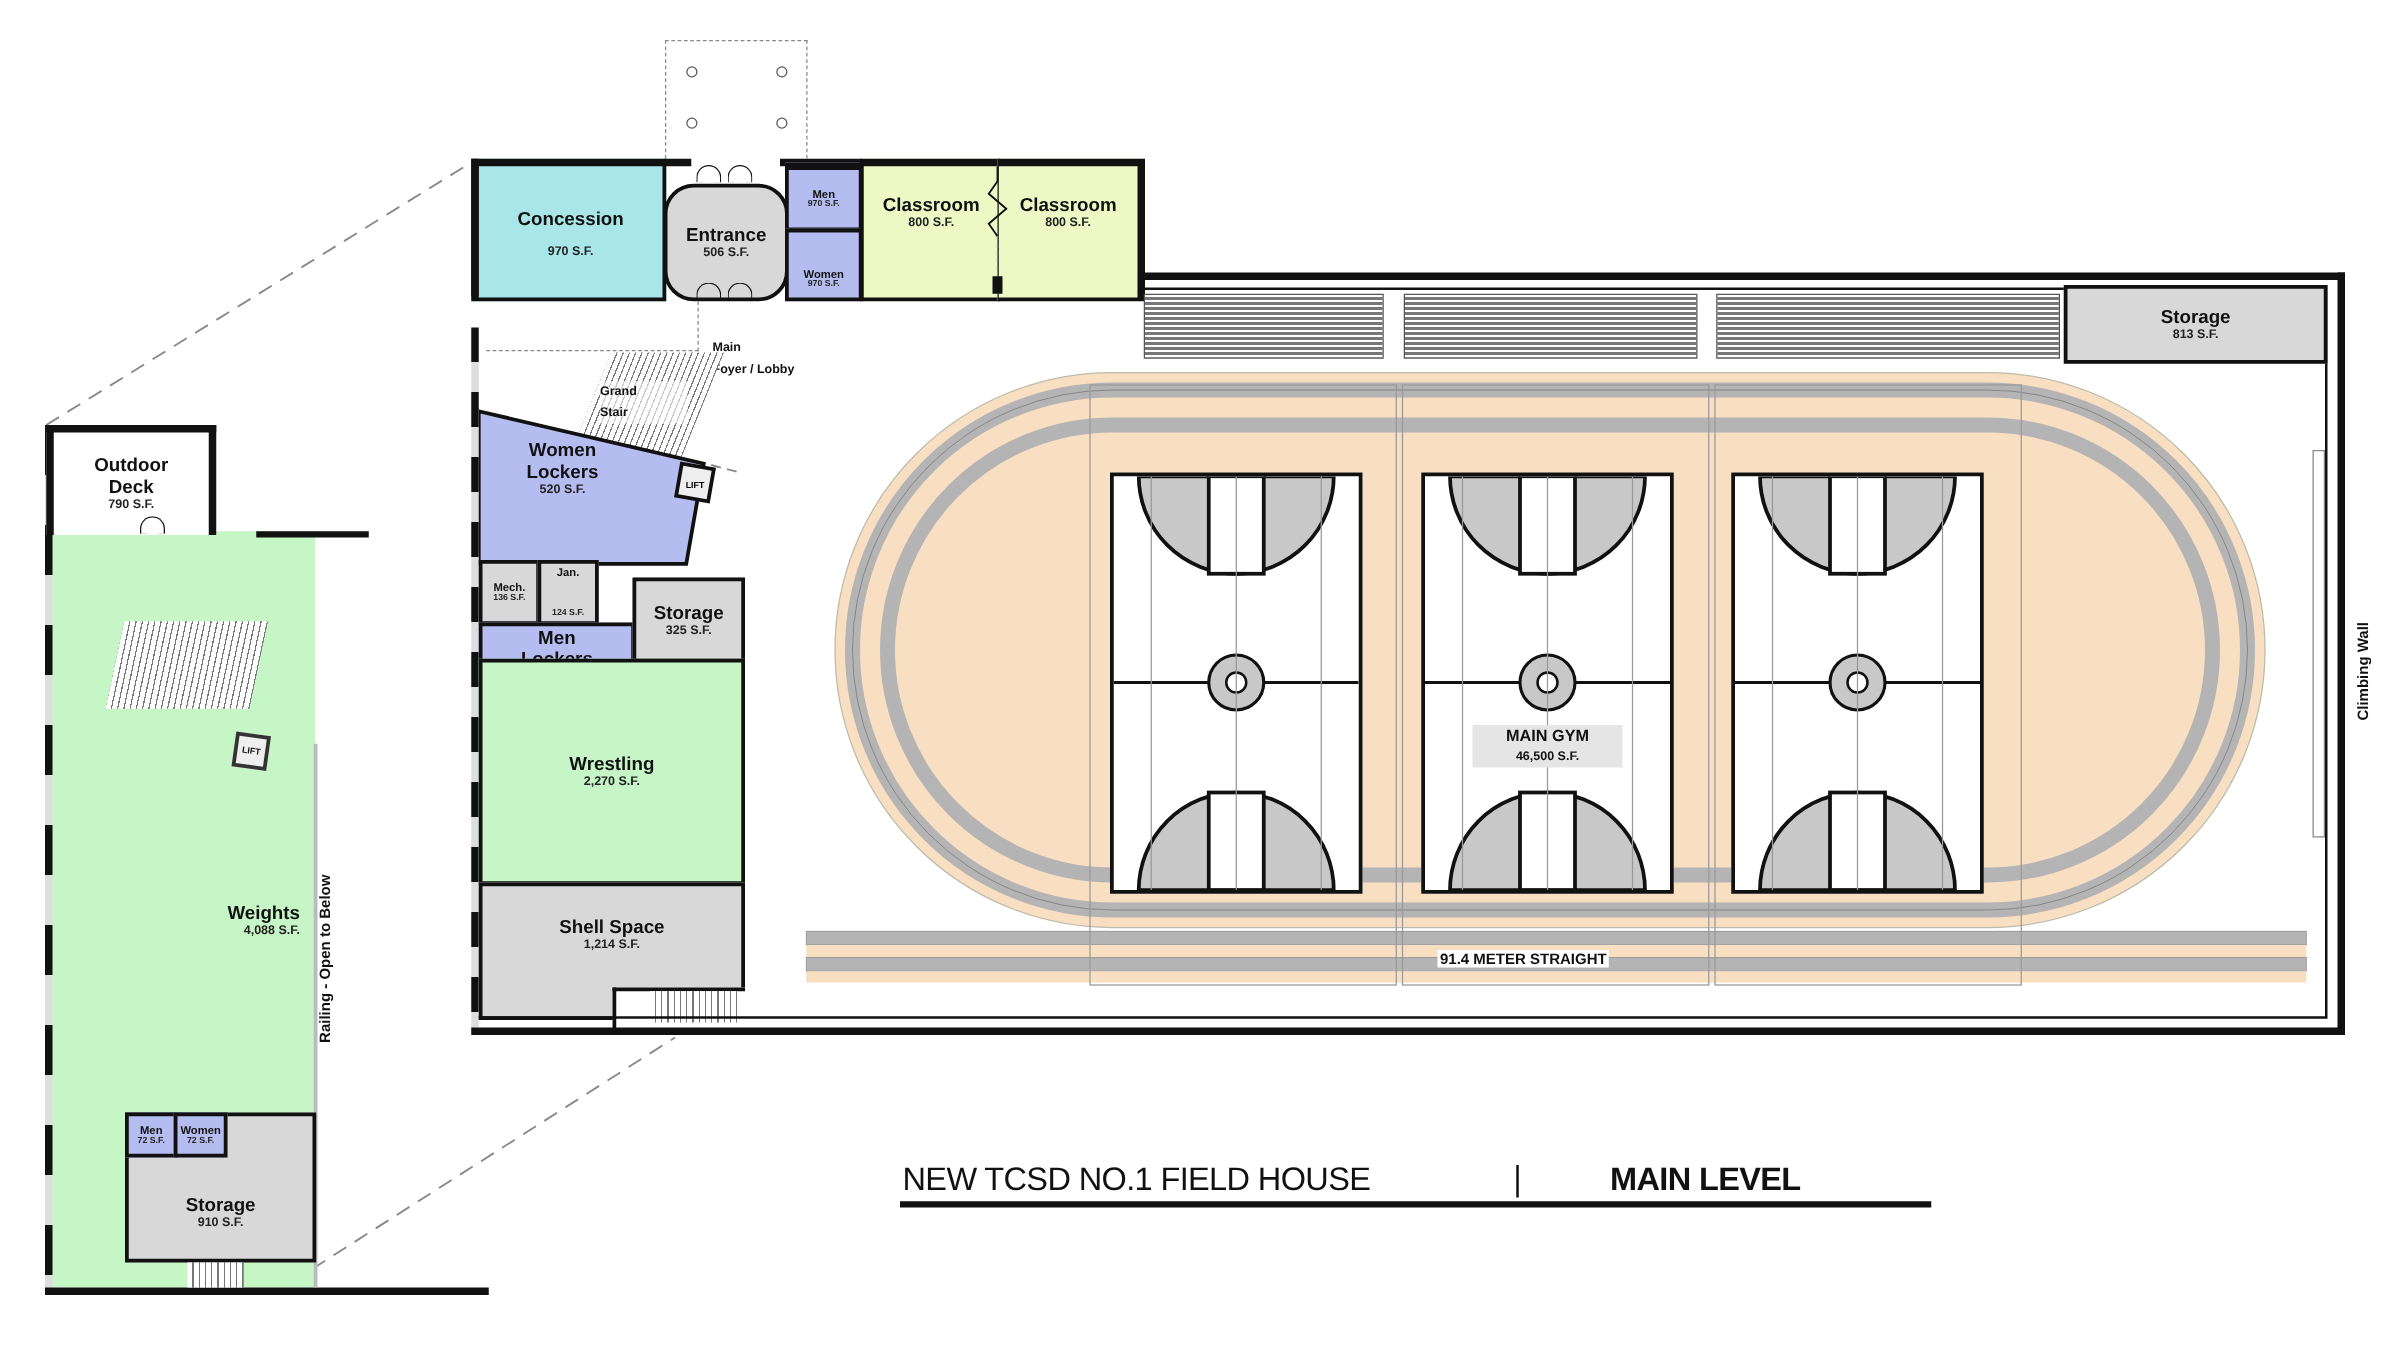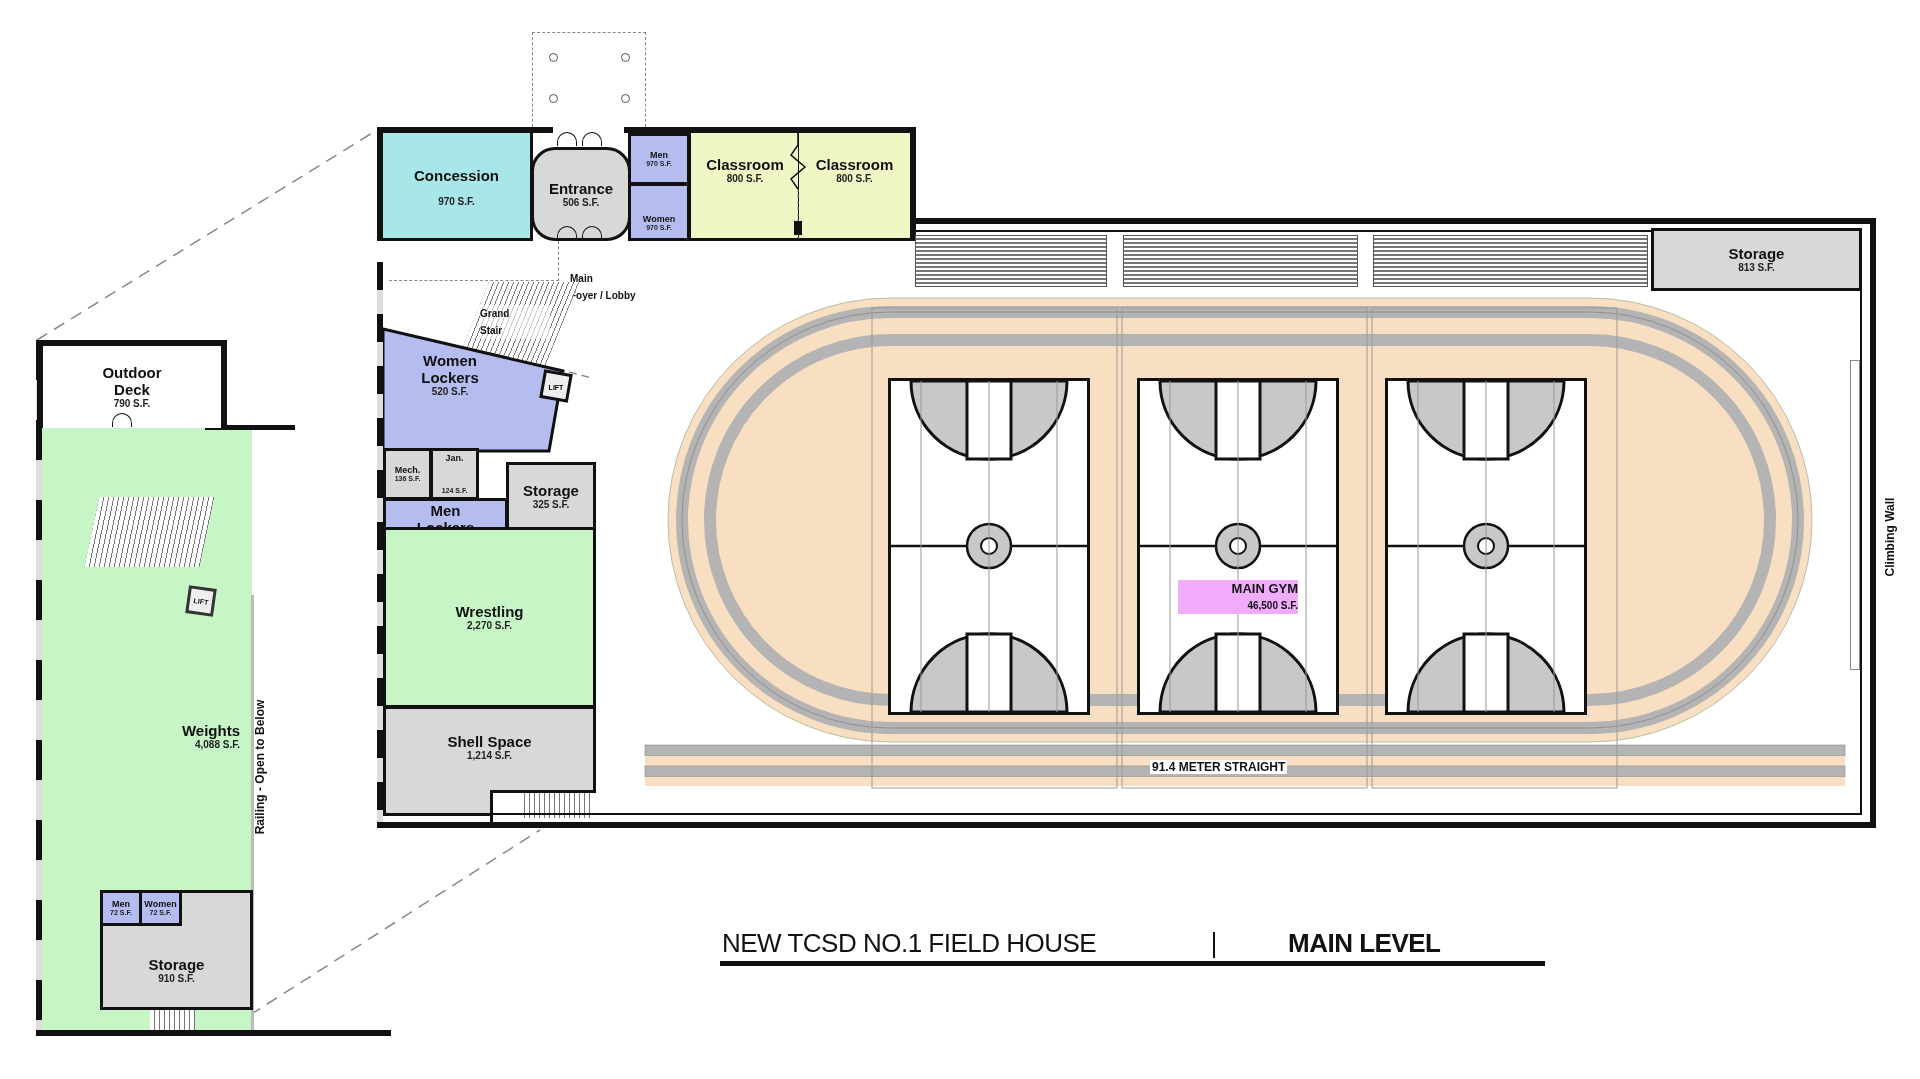--- a/index.html
+++ b/index.html
@@ -35,21 +35,21 @@
 <div class="abs" style="left:60px;top:722px;width:180px;text-align:right;">
   <div class="rname">Weights</div>
   <div class="rarea">4,088 S.F.</div>
 </div>
 
 <div class="wall" style="left:36px;top:340px;width:6px;height:695px;background:repeating-linear-gradient(to bottom,#111 0,#111 40px,#ddd 40px,#ddd 80px);"></div>
 <div class="wall" style="left:36px;top:1030px;width:355px;height:6px;"></div>
 <div class="wall" style="left:205px;top:425px;width:90px;height:5px;"></div>
 <div class="abs" style="left:251px;top:595px;width:3px;height:435px;background:#bbb;"></div>
 
-<div class="room" style="left:37px;top:340px;width:190px;height:88px;background:#fff;border-width:6px 6px 0 6px;">
+<div class="room" style="left:37px;top:340px;width:136px;height:88px;background:#fff;border-width:6px 6px 0 6px;">
   <div class="rname" style="white-space:pre-line;">Outdoor
 Deck</div>
   <div class="rarea">790 S.F.</div>
 </div>
 <div class="door" style="left:112px;top:413px;"></div>
 
 <div class="stair" style="left:92px;top:497px;width:115px;height:70px;transform:skewX(-12deg);"></div>
 <div class="abs" style="left:187px;top:587px;width:28px;height:28px;border:3px solid #333;background:#eee;transform:rotate(8deg);font-size:7px;font-weight:bold;display:flex;align-items:center;justify-content:center;">
   <span>LIFT</span>
 </div>
@@ -250,21 +250,21 @@
     <path d="M 20 331 A 78 78 0 0 1 176 331 Z" fill="#c8c8c8" stroke="#111" stroke-width="3"></path>
     <rect x="76" y="253" width="44" height="78" fill="#fff" stroke="#111" stroke-width="3"></rect>
     <line x1="0" y1="165" x2="196" y2="165" stroke="#111" stroke-width="2.5"></line>
     <circle cx="98" cy="165" r="22" fill="#c8c8c8" stroke="#111" stroke-width="2.5"></circle>
     <circle cx="98" cy="165" r="8" fill="#fff" stroke="#111" stroke-width="2"></circle>
     <line x1="98" y1="0" x2="98" y2="331" stroke="#999" stroke-width="1"></line>
     <line x1="30" y1="0" x2="30" y2="331" stroke="#999" stroke-width="1"></line>
     <line x1="166" y1="0" x2="166" y2="331" stroke="#999" stroke-width="1"></line>
   </svg>
 </div>
-<div class="abs" style="left:1178px;top:580px;width:120px;text-align:right;background:#f0abfc;">
+<div class="abs" style="left:1178px;top:580px;width:120px;text-align:center;background:#e5e5e5;">
   <div class="rname" style="font-size:13px;">MAIN GYM</div>
   <div class="rname" style="font-size:10px;">46,500 S.F.</div>
 </div>
 
 <div class="abs" style="left:720px;top:928px;width:825px;height:40px;">
   <div class="abs" style="left:2px;top:0;font-size:26px;letter-spacing:-0.5px;">NEW TCSD NO.1 FIELD HOUSE</div>
   <div class="abs" style="left:493px;top:4px;width:2px;height:26px;background:#111;"></div>
   <div class="abs" style="left:568px;top:0;font-size:26px;font-weight:bold;letter-spacing:-0.5px;">MAIN LEVEL</div>
   <div class="abs" style="left:0;top:33px;width:825px;height:5px;background:#111;"></div>
 </div>

